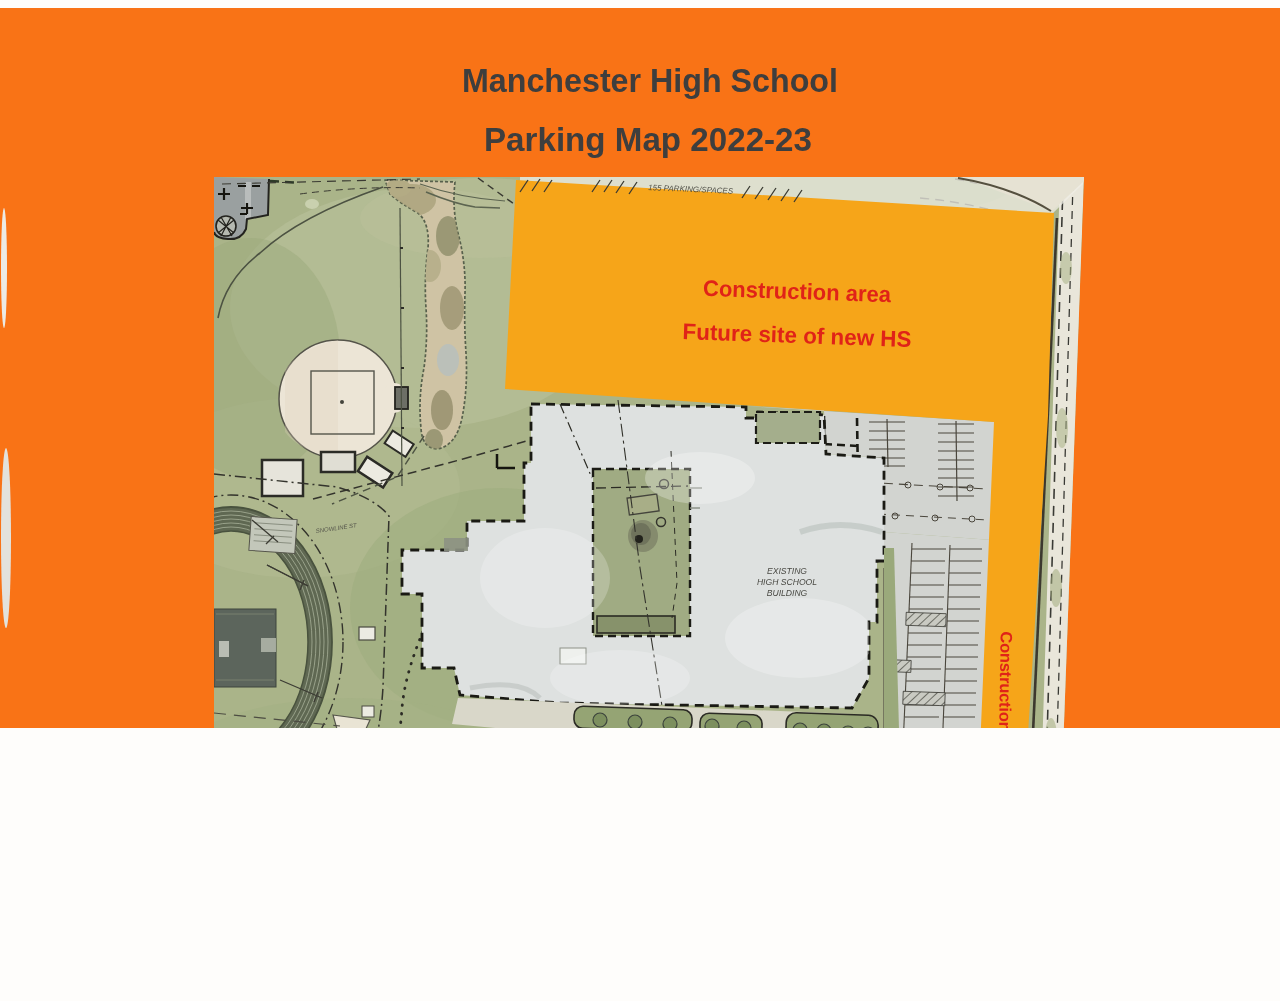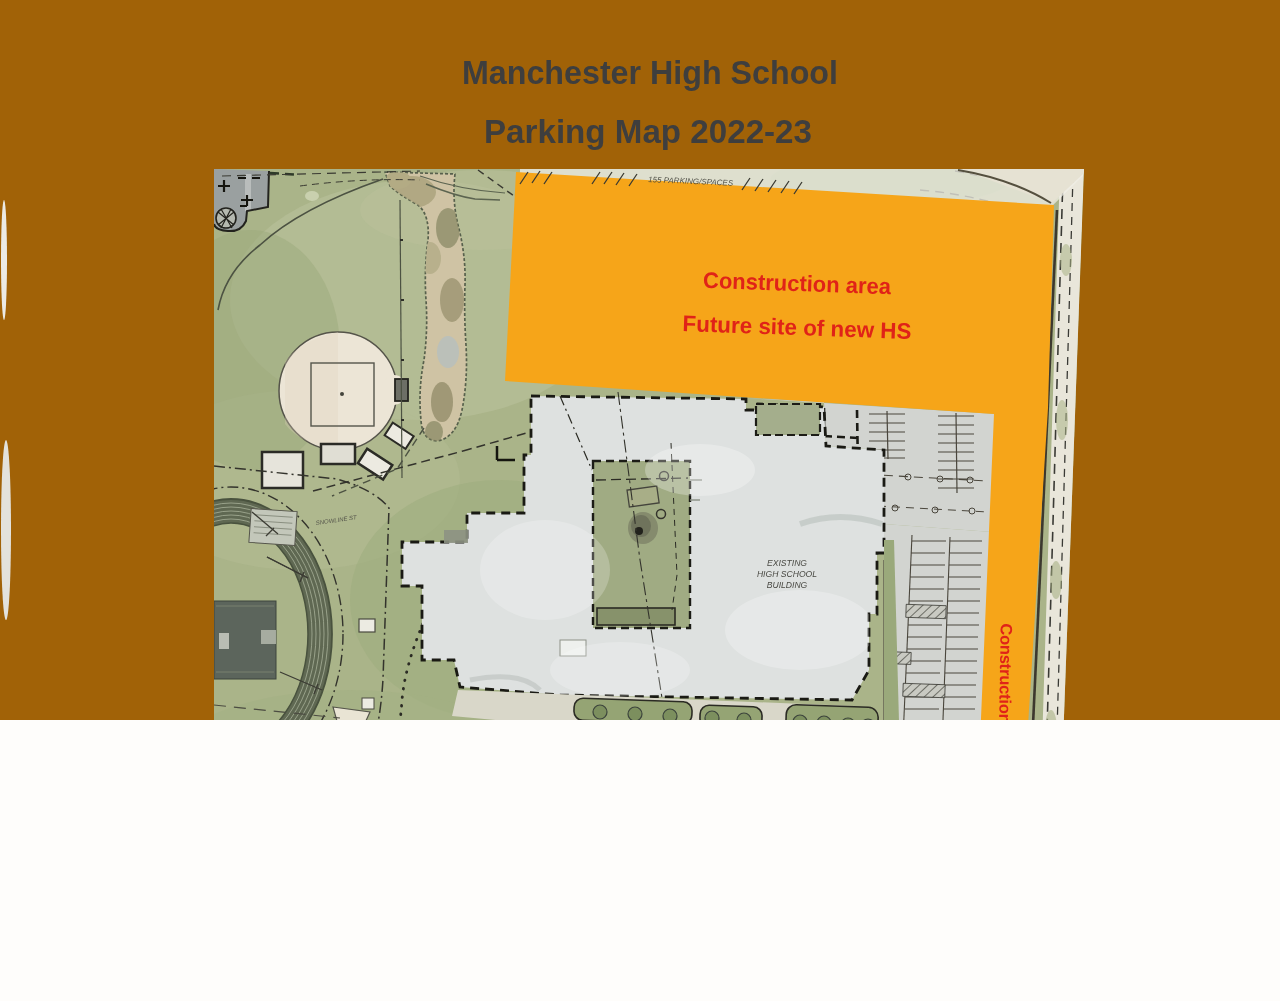--- a/index.html
+++ b/index.html
@@ -1,17 +1,17 @@
 <!DOCTYPE html>
 <html><head>
 <meta charset="utf-8">
 <style>
   html,body{margin:0;padding:0;background:#fefdfb;}
-  .page{position:relative;width:1280px;height:720px;background:#a16207;overflow:hidden;
-        font-family:"Liberation Sans", sans-serif;}
+  .page{position:relative;width:1280px;height:720px;background:#f97316;overflow:hidden;
+        font-family:"Liberation Sans", sans-serif;margin-top:8px;}
   svg{position:absolute;left:0;top:0;}
 </style>
 </head>
 <body>
 <div class="page">
 <svg width="1280" height="1001" viewBox="0 0 1280 1001">
 <defs>
   <clipPath id="mapClip">
     <path d="M214,169 L1084,169 L1058,880 L1030,958 L700,952 L520,942 L214,925 Z"></path>
   </clipPath>

